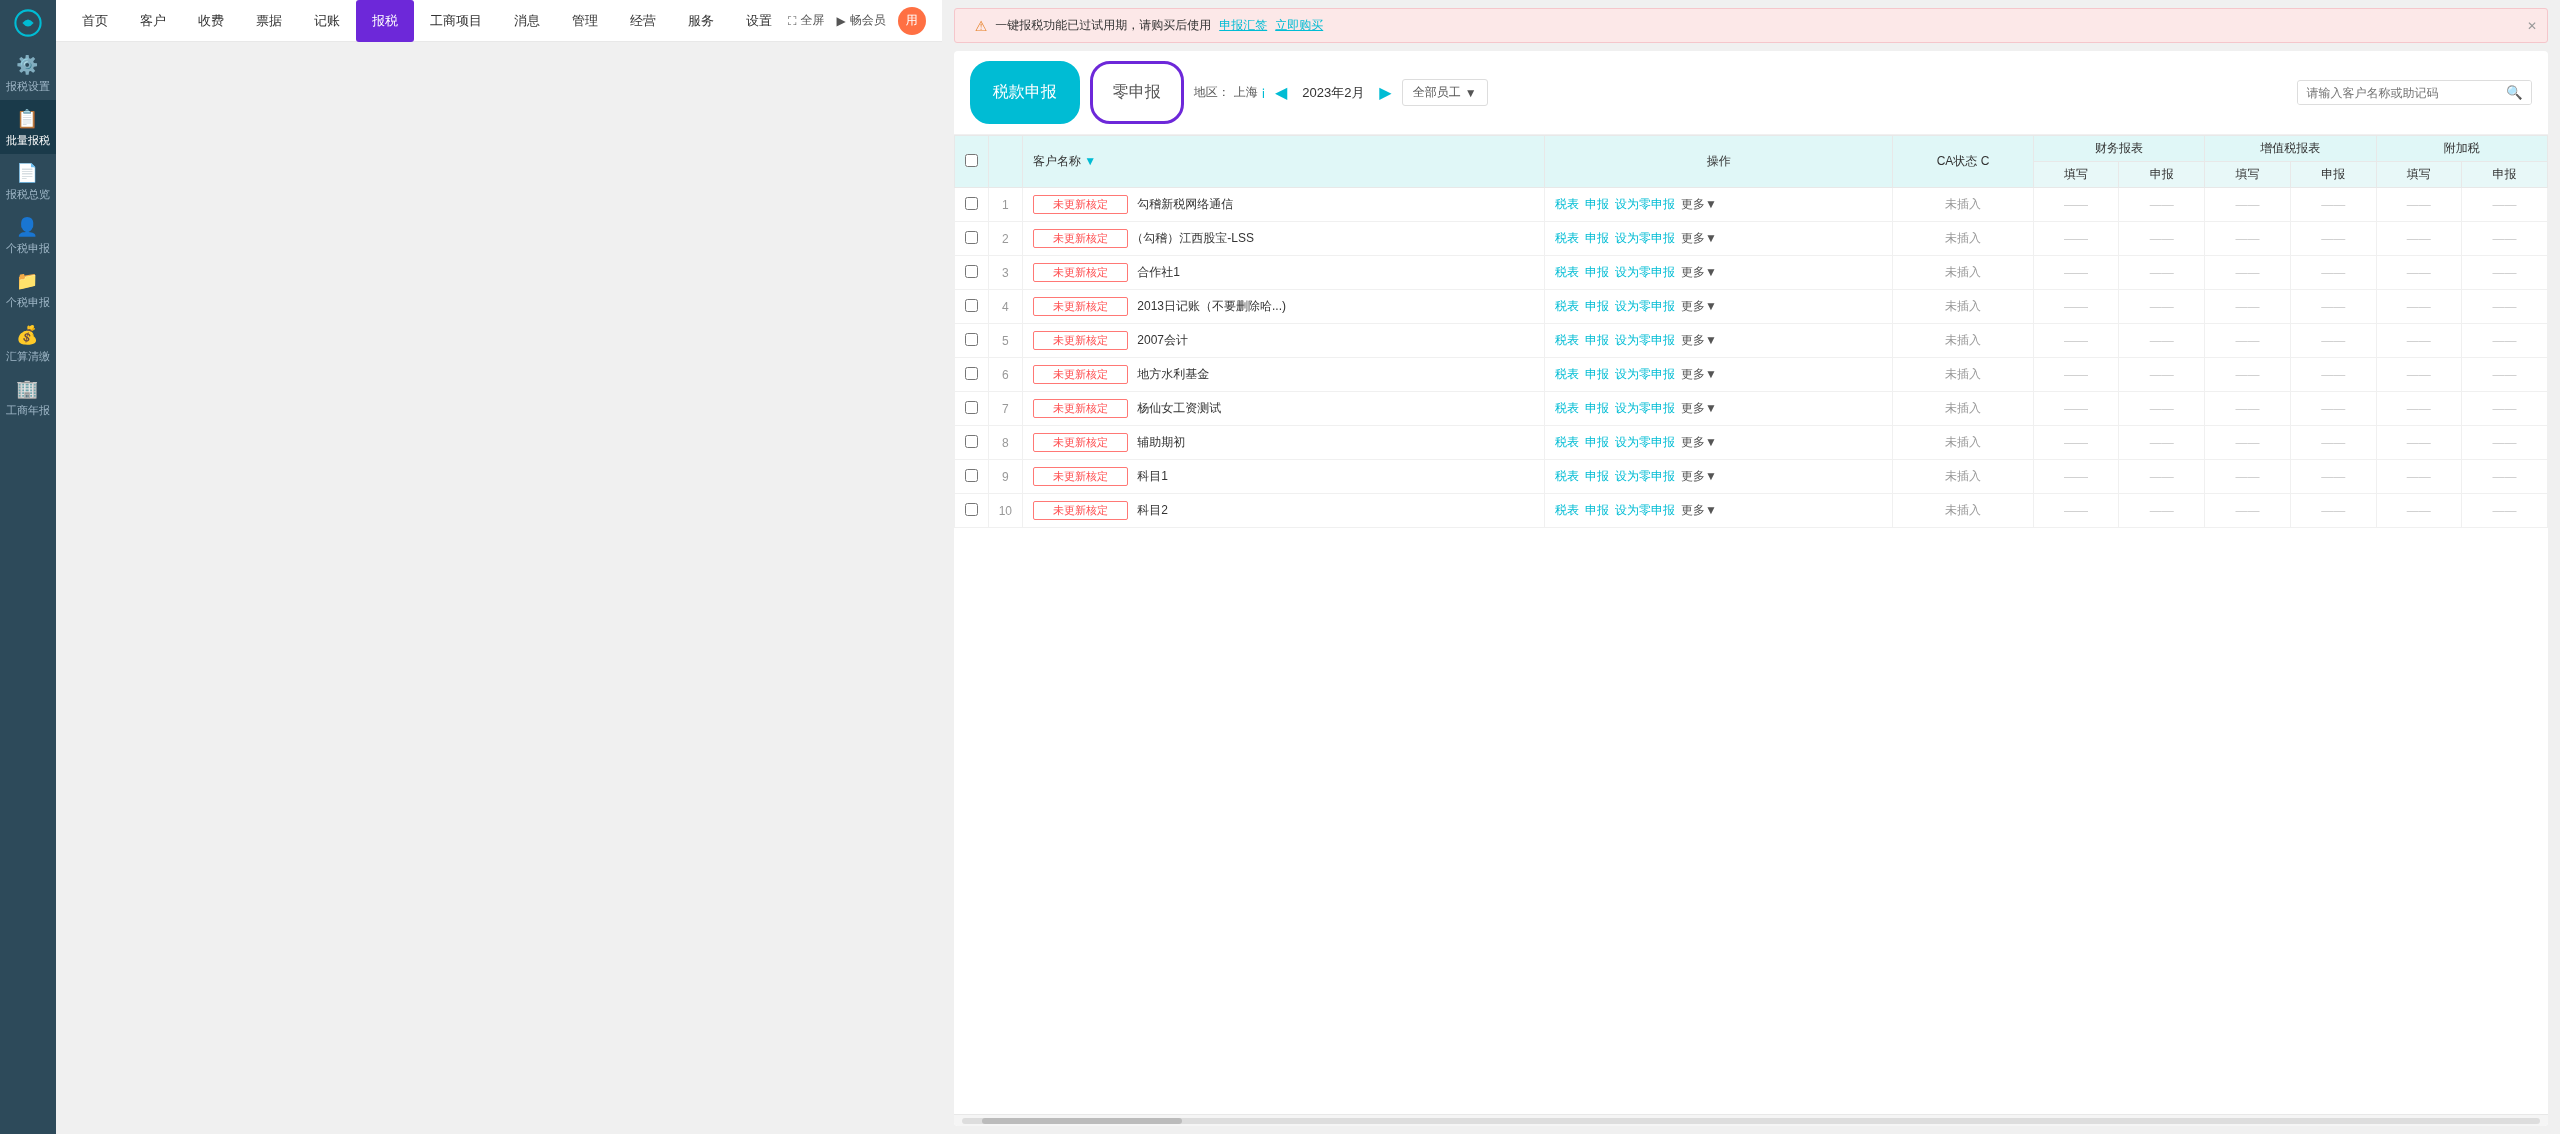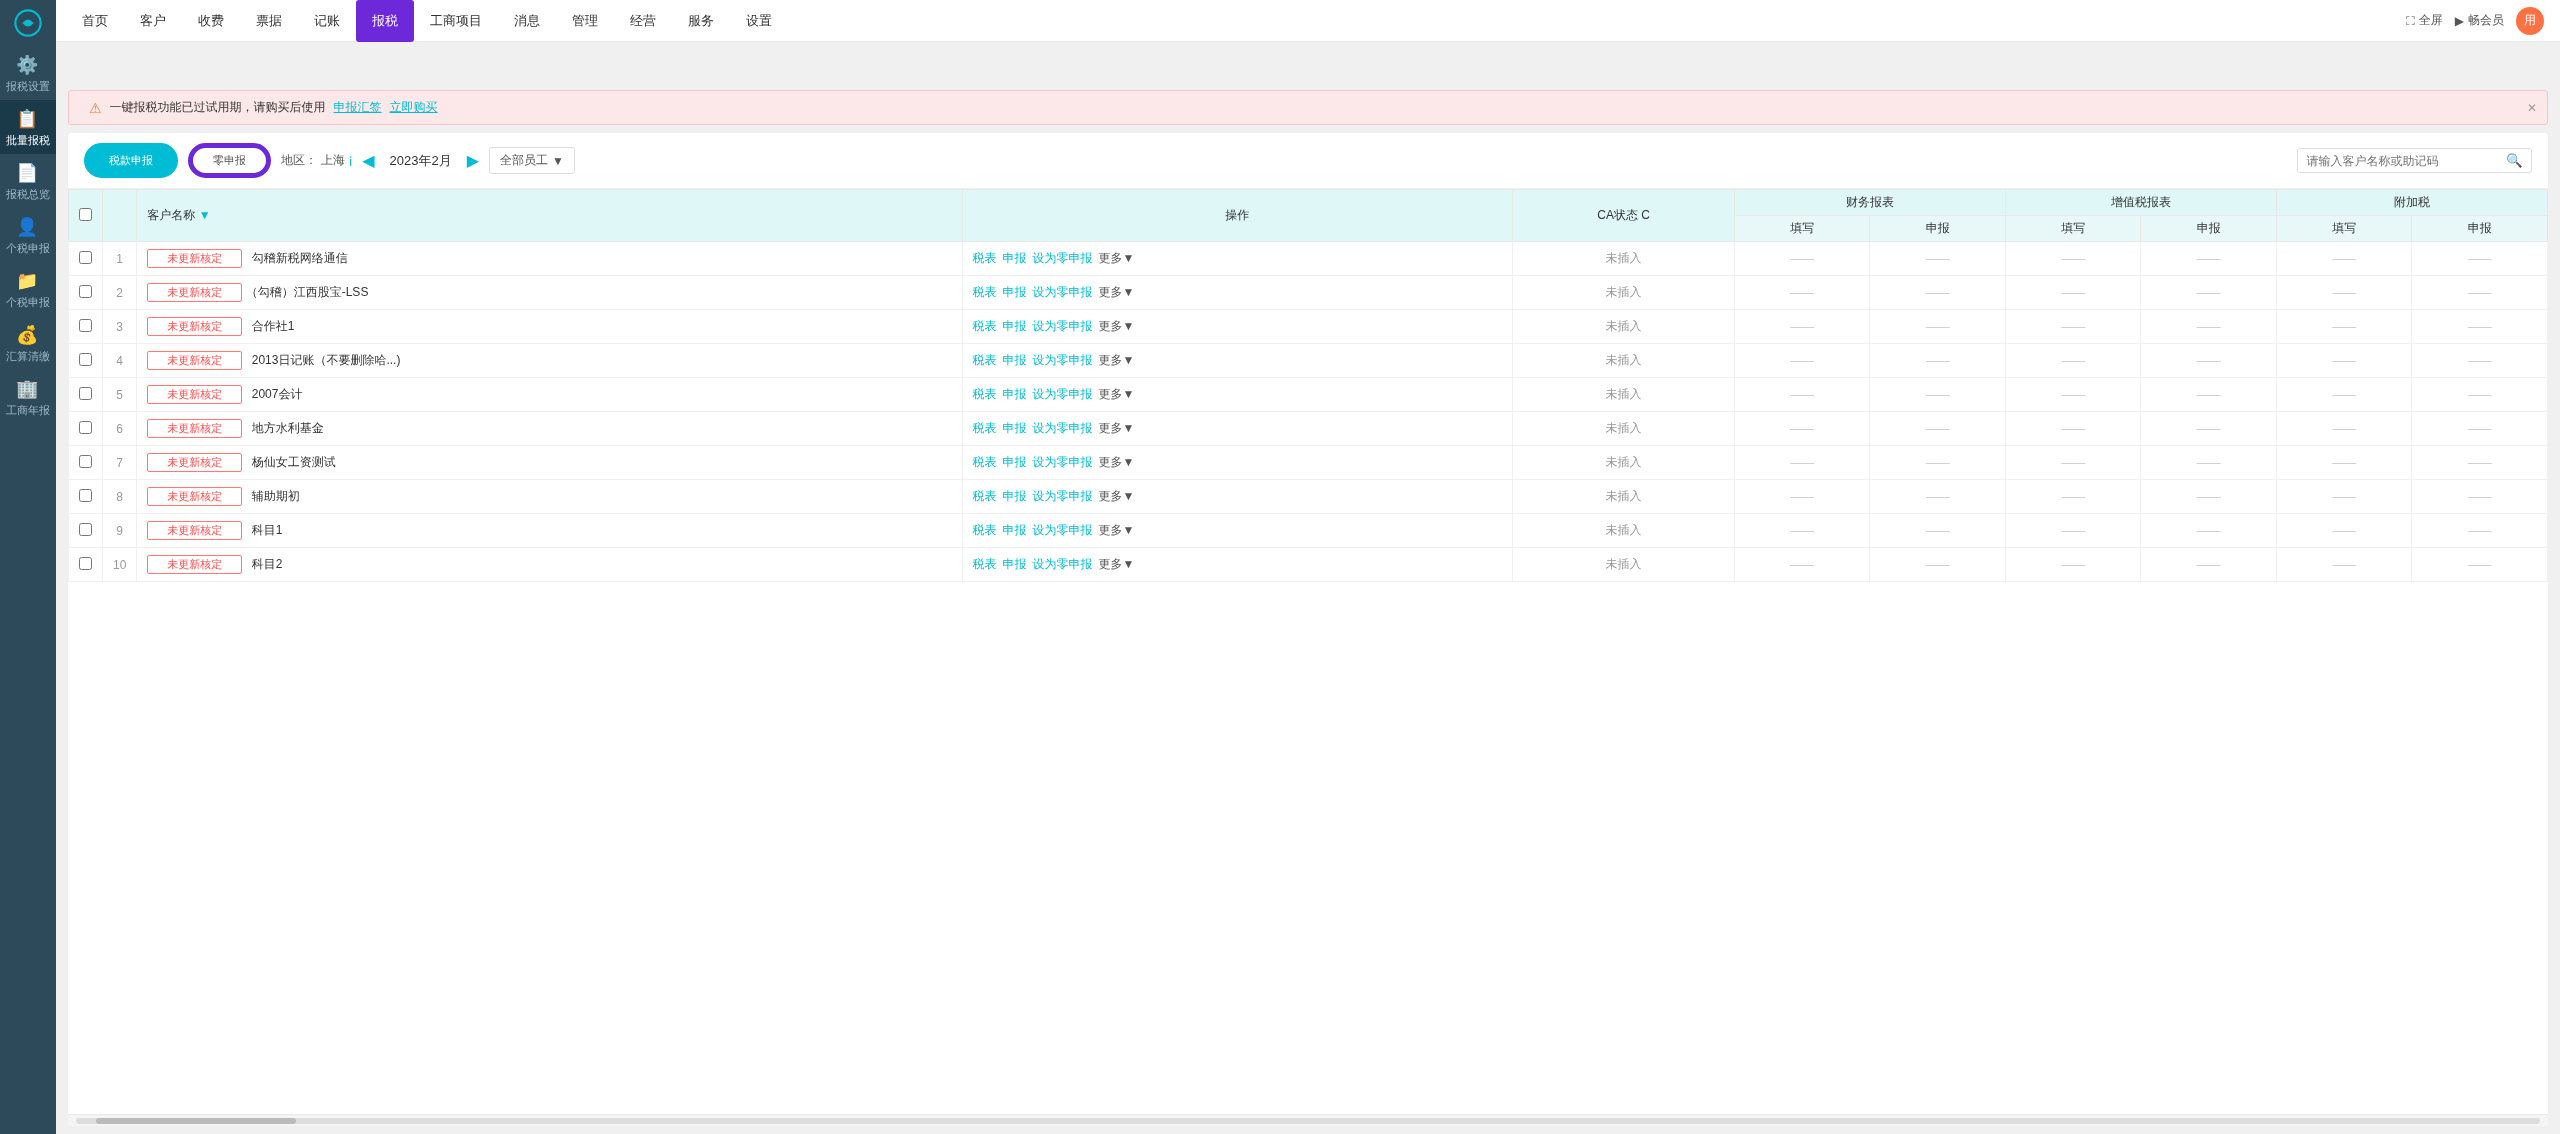--- a/index.html
+++ b/index.html
@@ -33,21 +33,21 @@
       padding: 8px 0 6px;
       cursor: pointer;
       color: #a0b8c8;
       font-size: 11px;
       gap: 3px;
     }
     .sidebar-item.active { background: #1a3a4a; color: #fff; }
     .sidebar-item .icon { font-size: 18px; }
 
     
-    .main-content { flex: 1; display: flex; flex-direction: column; overflow: hidden; gap: 40px; }
+    .main-content { flex: 1; display: flex; flex-direction: row; overflow: hidden; }
     .top-nav {
       height: 42px;
       background: #fff;
       display: flex;
       align-items: center;
       padding: 0 0 0 10px;
       border-bottom: 1px solid #e8e8e8;
       flex-shrink: 0;
     }
     .top-nav-item {
@@ -108,26 +108,26 @@
 
     
     .toolbar {
       display: flex;
       align-items: center;
       padding: 10px 16px;
       gap: 10px;
       border-bottom: 1px solid #f0f0f0;
     }
     .tab-btn {
-      padding: 5px 20px;
+      padding: 18px 20px;
       border-radius: 20px;
-      border: 5px solid #6d28d9;
+      border: 3px solid #6d28d9;
       background: #fff;
       cursor: pointer;
-      font-size: 11px;
+      font-size: 16px;
       color: #555;
     }
     .tab-btn.active { background: #00bcd4; color: #fff; border-color: #00bcd4; }
     .region-label { font-size: 12px; color: #555; display: flex; align-items: center; gap: 4px; }
     .date-nav { display: flex; align-items: center; gap: 6px; }
     .date-nav button { background: none; border: none; cursor: pointer; color: #00bcd4; font-size: 16px; }
     .date-display { font-size: 13px; color: #333; min-width: 80px; text-align: center; }
     .staff-select {
       display: flex; align-items: center; gap: 4px; border: 1px solid #ddd; border-radius: 3px; padding: 4px 10px; cursor: pointer; font-size: 12px; color: #555; background: #fff;
     }

